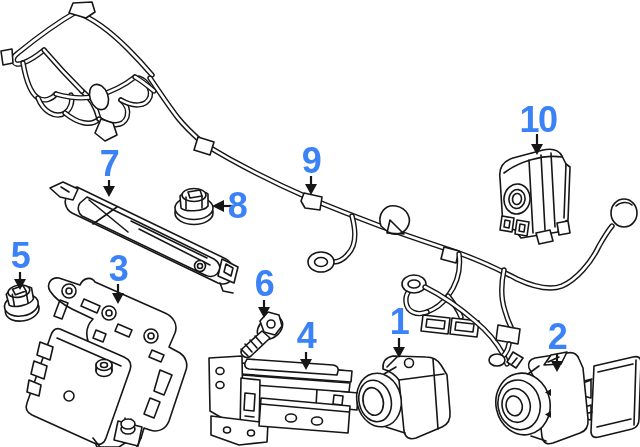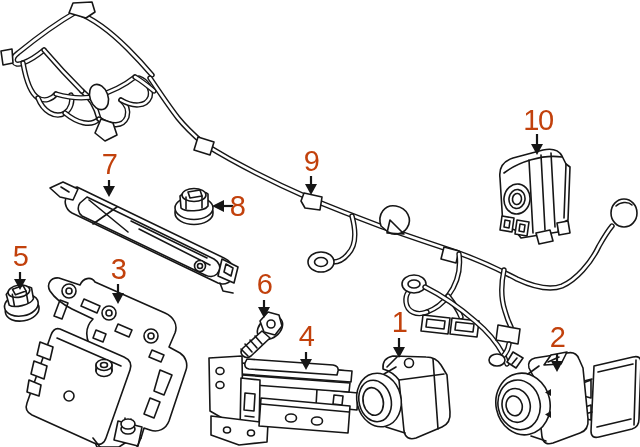--- a/index.html
+++ b/index.html
@@ -9,21 +9,21 @@
   }
   .stage svg{position:absolute;left:0;top:0;}
   .ln{fill:none;stroke:#161616;stroke-width:1.6;stroke-linejoin:round;stroke-linecap:round;}
   .fw{fill:#ffffff;stroke:#161616;stroke-width:1.6;stroke-linejoin:round;stroke-linecap:round;}
   .tbO{fill:none;stroke:#161616;stroke-width:5.4;stroke-linejoin:round;stroke-linecap:round;}
   .tbI{fill:none;stroke:#ffffff;stroke-width:2.6;stroke-linejoin:round;stroke-linecap:round;}
   .ar{stroke:#161616;stroke-width:2.2;fill:none;}
   .ah{fill:#161616;stroke:none;}
   .callout{
     position:absolute;transform:translate(-50%,-50%);
-    font-weight:400;font-size:29px;line-height:1;color:#c2410c;
+    font-weight:700;font-size:36px;line-height:1;color:#3b82f6;
     letter-spacing:-1.5px;user-select:none;
   }
 </style>
 </head>
 <body>
 
 <div class="stage">
   <svg width="640" height="447" viewBox="0 0 640 447">
 
     <g>

